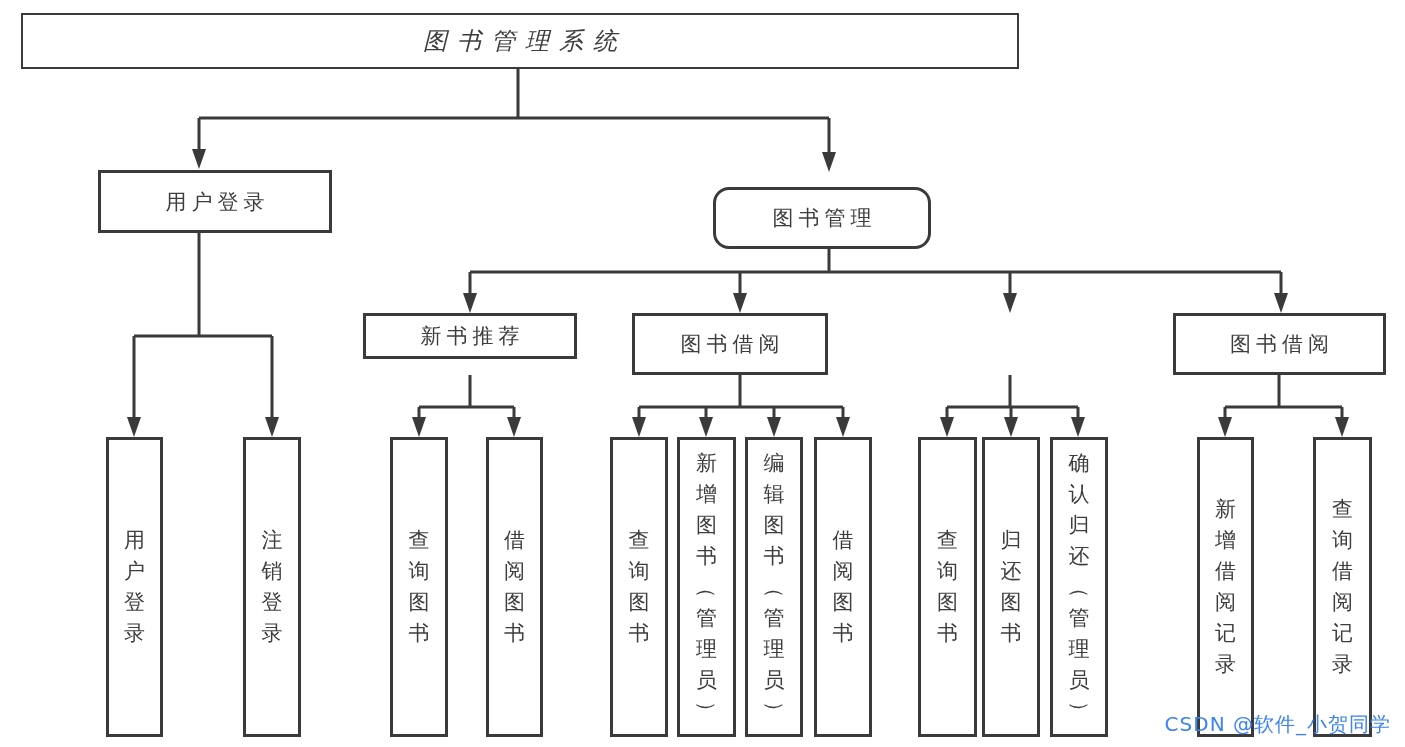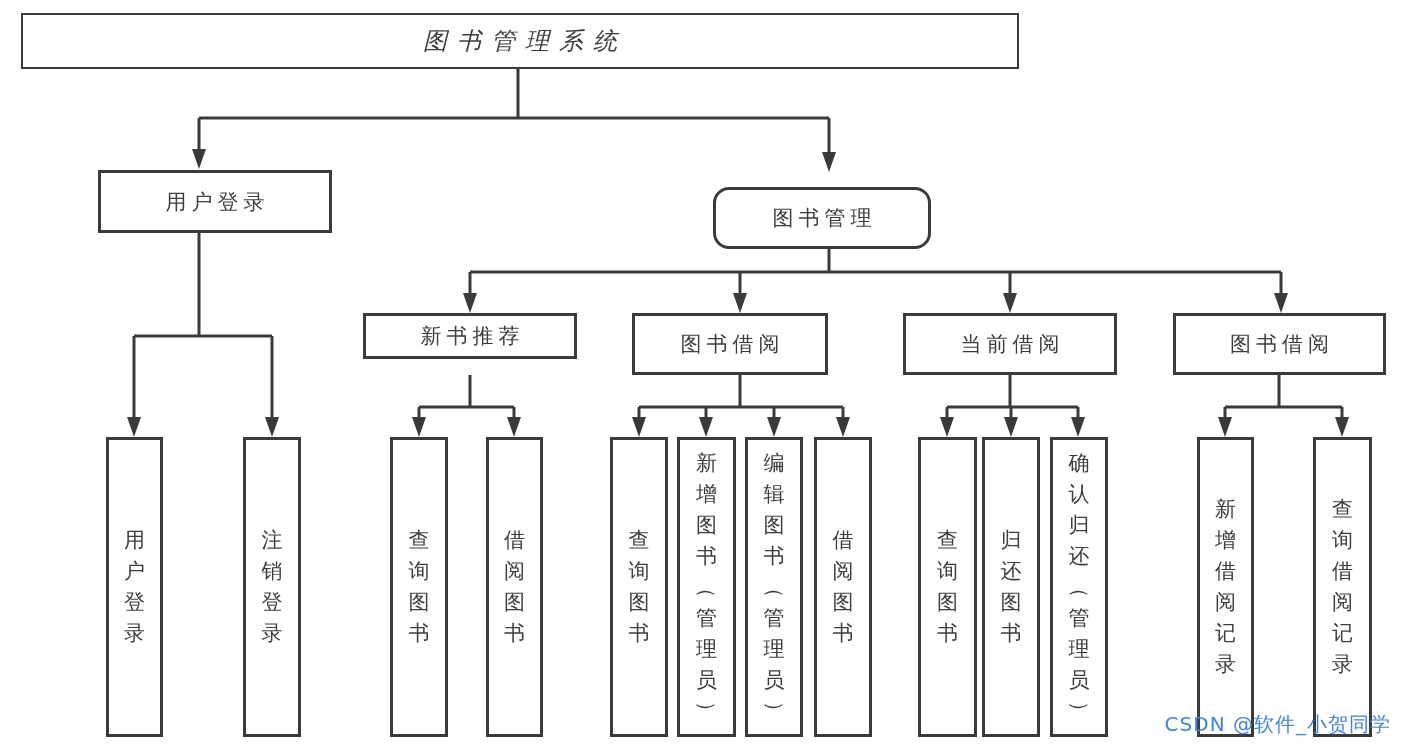--- a/index.html
+++ b/index.html
@@ -128,23 +128,20 @@
   <div class="node" style="left:713px; top:187px; width:218px; height:62px;border-radius:16px;">
     <span class="hlabel">图书管理</span>
   </div>
 
   <div class="node" style="left:363px; top:313px; width:214px; height:46px;">
     <span class="hlabel">新书推荐</span>
   </div>
   <div class="node" style="left:632px; top:313px; width:196px; height:62px;">
     <span class="hlabel">图书借阅</span>
   </div>
-  <div class="node" style="left:903px; top:313px; width:214px; height:62px;">
-    <span class="hlabel">当前借阅</span>
-  </div>
   <div class="node" style="left:1173px; top:313px; width:213px; height:62px;">
     <span class="hlabel">图书借阅</span>
   </div>
 
   <div class="node" style="left:106px; top:437px; width:57px; height:300px;">
     <span class="vtext">
         <span class="ch">用</span>
         <span class="ch">户</span>
         <span class="ch">登</span>
         <span class="ch">录</span>

